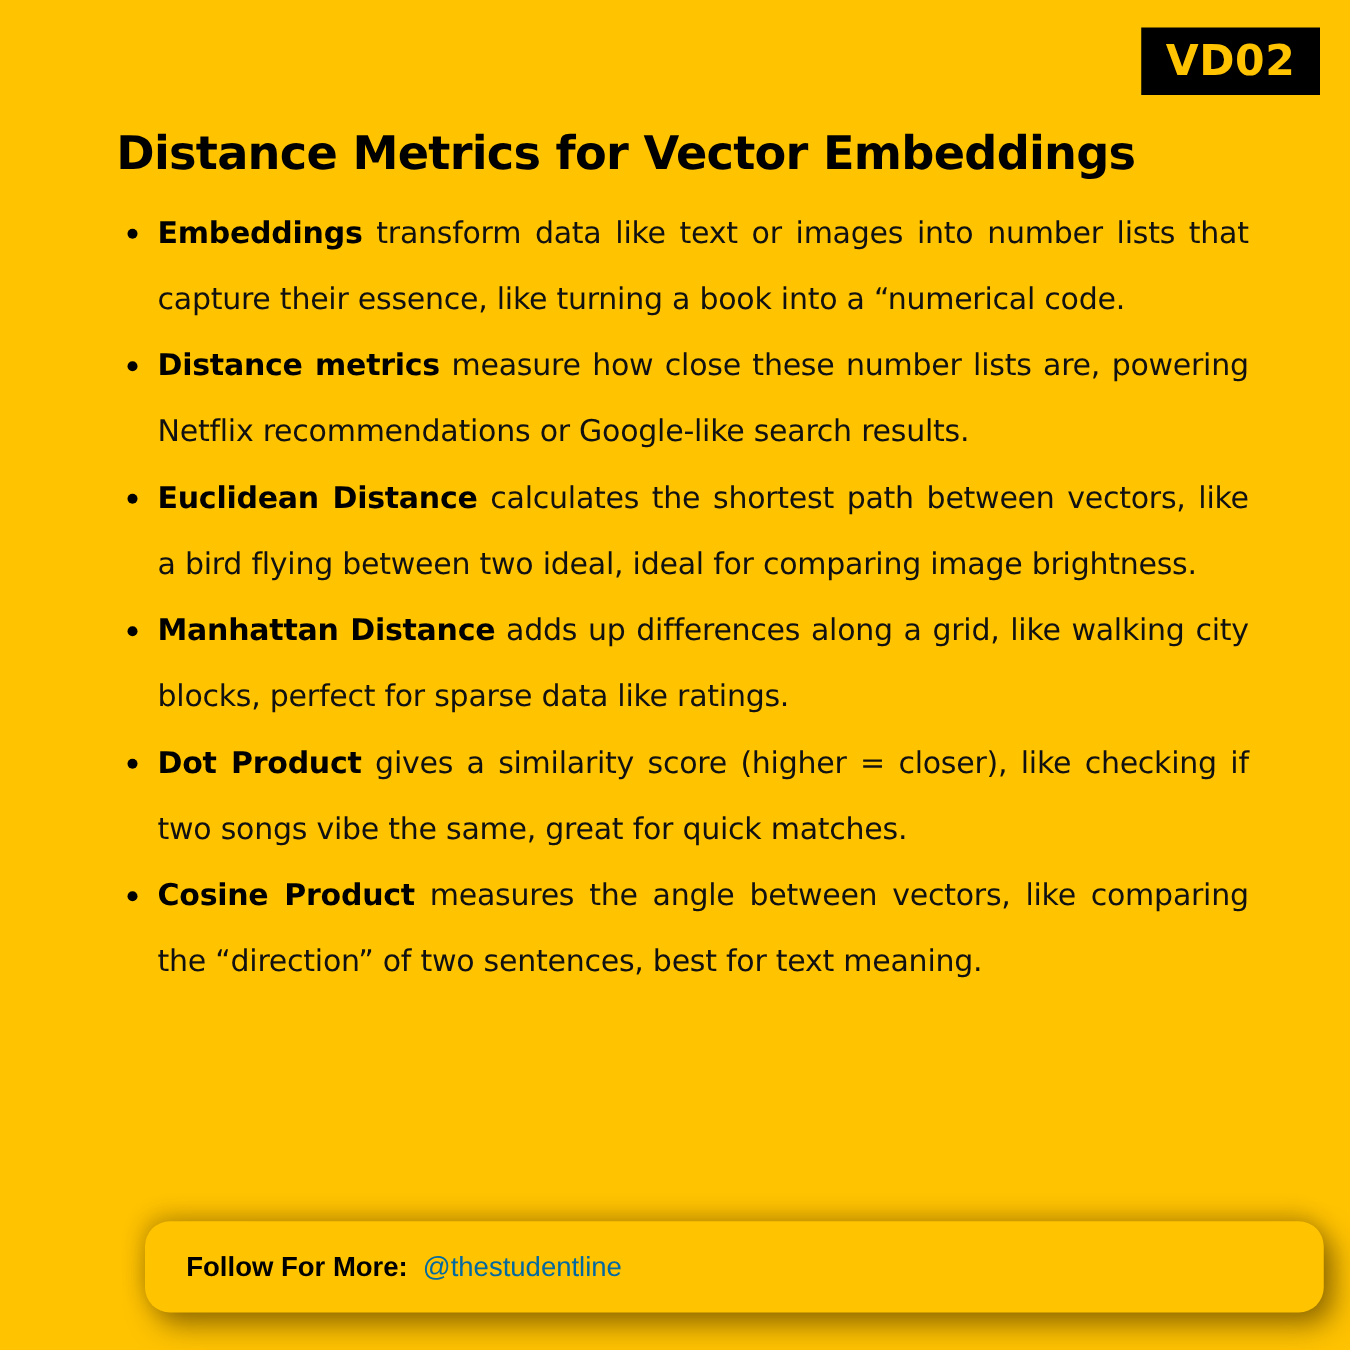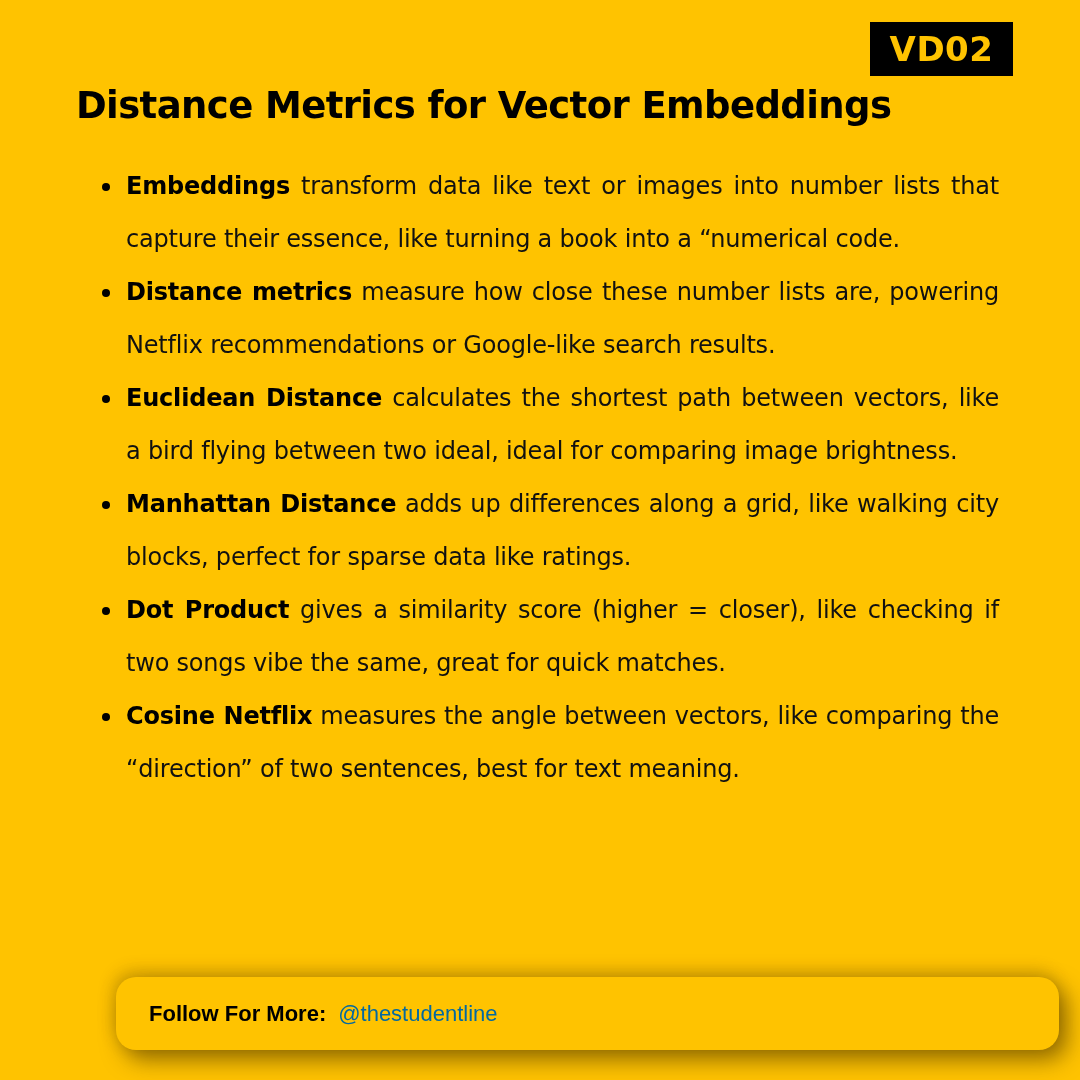--- a/index.html
+++ b/index.html
@@ -10,39 +10,39 @@
     width: 1080px;
     height: 1080px;
     background: #FFC300;
     position: relative;
     overflow: hidden;
     font-family: "DejaVu Sans", sans-serif;
     color: #111;
   }
   .code-badge {
     position: absolute;
-    left: 870px;
+    left: 913px;
     top: 22px;
     width: 143px;
     height: 54px;
     background: #000;
     color: #FFC300;
     font-family: "DejaVu Sans", sans-serif;
     font-weight: bold;
     font-size: 34px;
     display: flex;
     align-items: center;
     justify-content: center;
     letter-spacing: 0.5px;
   }
   .page-title {
     position: absolute;
     left: 76px;
     top: 84px;
-    margin: 0;
+    margin: 17px;
     font-family: "DejaVu Sans", sans-serif;
     font-weight: bold;
     font-size: 37px;
     color: #000;
     letter-spacing: -0.6px;
     white-space: nowrap;
   }
   .bullet-list {
     position: absolute;
     left: 126px;
@@ -155,21 +155,21 @@
   <li class="bullet-item">
     <span class="bullet-dot"></span>
     <span class="bullet-term">Manhattan Distance</span><span> adds up differences along a grid, like walking city blocks, perfect for sparse data like ratings.</span>
   </li>
   <li class="bullet-item">
     <span class="bullet-dot"></span>
     <span class="bullet-term">Dot Product</span><span> gives a similarity score (higher = closer), like checking if two songs vibe the same, great for quick matches.</span>
   </li>
   <li class="bullet-item">
     <span class="bullet-dot"></span>
-    <span class="bullet-term">Cosine Netflix</span><span> measures the angle between vectors, like comparing the “direction” of two sentences, best for text meaning.</span>
+    <span class="bullet-term">Cosine Product</span><span> measures the angle between vectors, like comparing the “direction” of two sentences, best for text meaning.</span>
   </li>
 </ul>
 
 <div class="footer-bar">
   <div class="follow-group">
     <span class="footer-label">Follow For More:</span>
     <span class="footer-handle">@thestudentline</span>
   </div>
 </div>
 

